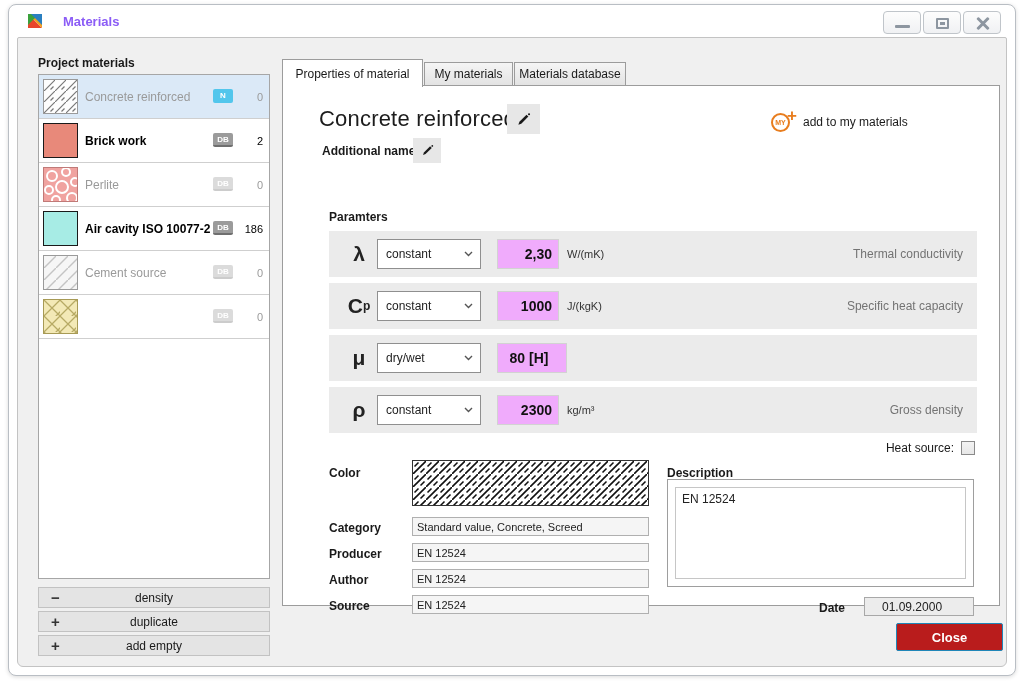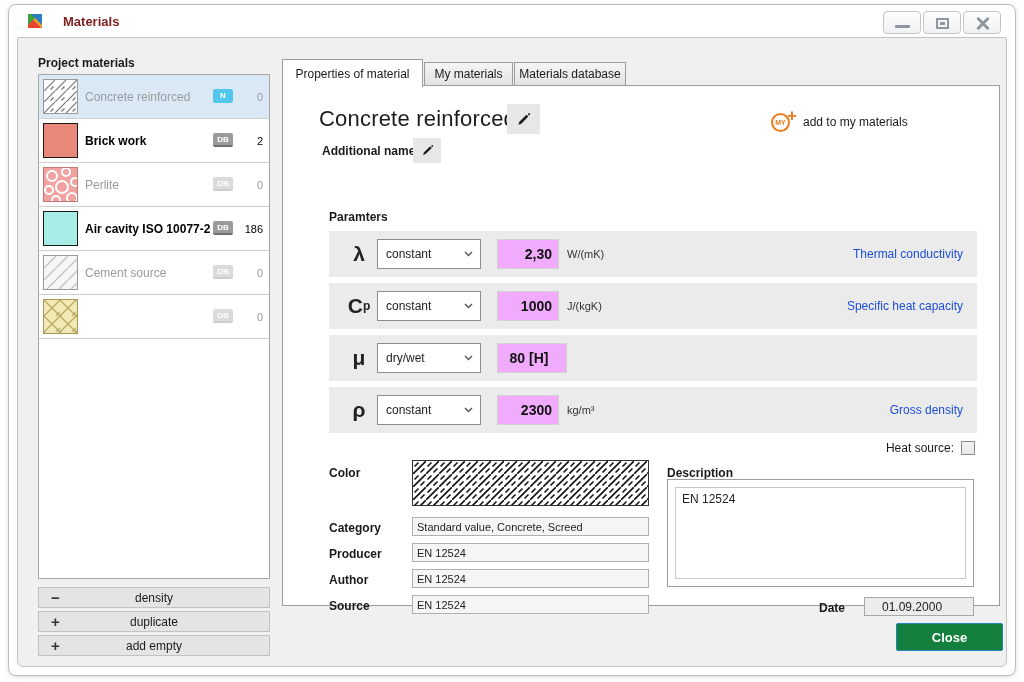--- a/index.html
+++ b/index.html
@@ -5,21 +5,21 @@
   * { margin:0; padding:0; box-sizing:border-box; }
   html,body { background:#ffffff; font-family:"Liberation Sans", sans-serif; }
   .screen { position:relative; width:1024px; height:682px; background:#ffffff; overflow:hidden; }
 
   
   .win { position:absolute; left:8px; top:4px; width:1008px; height:672px;
          background:#ffffff; border:1px solid #b9bec4; border-radius:8px;
          box-shadow:0 1px 4px rgba(0,0,0,.15); }
   .titlebar { position:absolute; left:0; top:0; right:0; height:32px; }
   .app-logo { position:absolute; left:18px; top:8px; width:16px; height:16px; }
-  .title-text { position:absolute; left:42px; top:9px; font-size:13px; color:#7f1d1d; font-weight:700;padding-left:12px; }
+  .title-text { position:absolute; left:42px; top:9px; font-size:13px; color:#8b5cf6; font-weight:700;padding-left:12px; }
   .winbtns { position:absolute; right:14px; top:6px; display:flex; gap:2px; }
   .winbtn { width:38px; height:23px; border:1px solid #c0c5ca; border-radius:4px;
             background:linear-gradient(#fdfdfd,#f0f1f3); position:relative; cursor:default; }
   .glyph-min { position:absolute; left:11px; top:13px; width:15px; height:3px; background:#8d96a0; border-radius:1px; }
   .glyph-restore { position:absolute; left:12px; top:6px; width:13px; height:11px; border:2px solid #8d96a0; border-radius:1px; }
   .glyph-restore:after { content:""; position:absolute; left:2px; top:2px; width:5px; height:3px; background:#8d96a0; }
   .glyph-x1,.glyph-x2 { position:absolute; left:11px; top:10px; width:16px; height:3px; background:#8d96a0; border-radius:1px; }
   .glyph-x1 { transform:rotate(45deg); } .glyph-x2 { transform:rotate(-45deg); }
 
   .content { position:absolute; left:8px; top:32px; width:990px; height:630px;
@@ -73,42 +73,42 @@
   .param-row { position:absolute; left:46px; width:648px; height:46px; background:#ebebeb; }
   .p-sym { position:absolute; left:14px; top:0; height:100%; width:32px; display:flex; align-items:center; justify-content:center;
            font-size:21px; font-weight:700; color:#222; }
   .p-sym sub { font-size:12px; font-weight:700; }
   .p-select { position:absolute; left:48px; top:8px; width:104px; height:30px; background:#fff; border:1px solid #8f8f8f;
               display:flex; align-items:center; padding-left:8px; font-size:12px; color:#222; cursor:default; }
   .p-select svg { position:absolute; right:7px; top:11px; }
   .p-input { position:absolute; left:168px; top:8px; width:62px; height:30px; background:#f0abfc; border:1px solid #d2d2d2;
              font-size:14px; font-weight:700; color:#111; text-align:right; padding-right:6px; font-family:"Liberation Sans",sans-serif; }
   .p-unit { position:absolute; left:238px; top:0; height:100%; display:flex; align-items:center; font-size:11px; color:#333; }
-  .p-desc { position:absolute; right:14px; top:0; height:100%; display:flex; align-items:center; font-size:12px; color:#1d4ed8; }
+  .p-desc { position:absolute; right:14px; top:0; height:100%; display:flex; align-items:center; font-size:12px; color:#737373; }
 
   .heat-row { position:absolute; right:24px; top:355px; display:flex; align-items:center; gap:7px; }
   .heat-label { font-size:12px; color:#1a1a1a; }
   .checkbox { width:14px; height:14px; border:1px solid #8a8a8a; background:linear-gradient(#f3f3f3,#e7e7e7); cursor:default; }
 
   .color-label { position:absolute; left:46px; top:380px; font-size:12px; font-weight:700; color:#1a1a1a; }
   .color-swatch { position:absolute; left:129px; top:374px; width:237px; height:46px; border:1px solid #333; background:#fff; }
 
   .meta-label { position:absolute; left:46px; font-size:12px; font-weight:700; color:#1a1a1a; }
   .meta-input { position:absolute; left:129px; width:237px; height:19px; background:#f5f5f5; border:1px solid #b0b0b0;
                 font-size:11px; color:#222; padding-left:4px; font-family:"Liberation Sans",sans-serif; }
 
   .desc-label { position:absolute; left:384px; top:380px; font-size:12px; font-weight:700; color:#1a1a1a; }
   .desc-outer { position:absolute; left:384px; top:393px; width:307px; height:108px; background:#fff; border:1px solid #9e9e9e; padding:7px; }
   .desc-inner { width:100%; height:100%; border:1px solid #c6c6c6; font-size:12px; color:#222; padding:4px 6px; overflow:hidden; }
 
   .date-label { position:absolute; left:536px; top:515px; font-size:12px; font-weight:700; color:#1a1a1a; }
   .date-input { position:absolute; left:581px; top:511px; width:110px; height:19px; background:#ececec; border:1px solid #a8a8a8;
                 font-size:12px; color:#222; padding-left:17px; font-family:"Liberation Sans",sans-serif; }
 
-  .close-btn { position:absolute; left:878px; top:585px; width:107px; height:28px; background:#15803d; border:1px solid #1f86b8;
+  .close-btn { position:absolute; left:878px; top:585px; width:107px; height:28px; background:#b91c1c; border:1px solid #1f86b8;
                border-radius:2px; color:#fff; font-size:13px; font-weight:700; display:flex; align-items:center; justify-content:center; cursor:default; }
 </style>
 </head>
 <body>
 
 <div class="screen">
   <div class="win">
 
     <div class="titlebar">
       <svg class="app-logo" viewBox="0 0 16 16">

